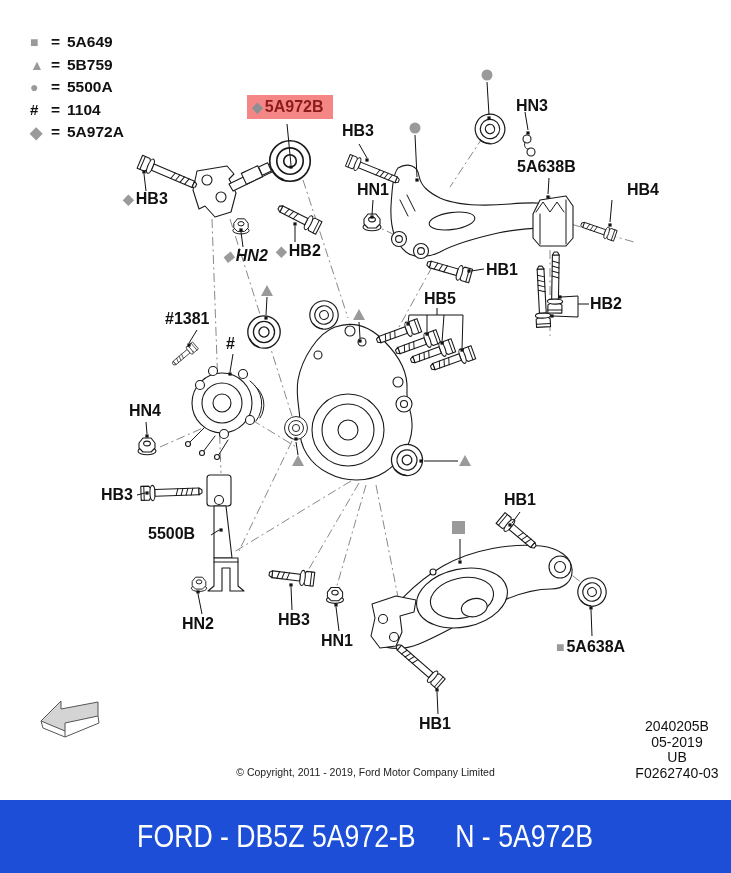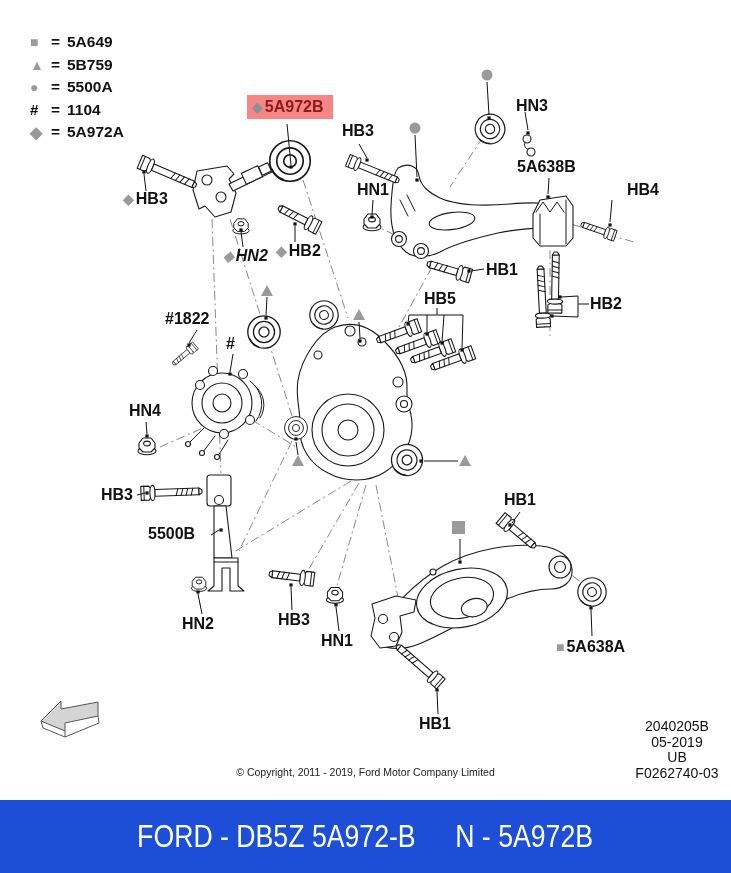--- a/index.html
+++ b/index.html
@@ -398,21 +398,21 @@
   <div class="plabel" style="left:424px;top:290px;">HB5</div>
   <div class="plabel" style="left:123px;top:190px;">
     <span class="pfx">◆</span><span>HB3</span>
   </div>
   <div class="plabel" style="left:223px;top:247px;font-style:italic;">
     <span class="pfx">◆</span><span>HN2</span>
   </div>
   <div class="plabel" style="left:276px;top:242px;">
     <span class="pfx">◆</span><span>HB2</span>
   </div>
-  <div class="plabel" style="left:165px;top:310px;">#1822</div>
+  <div class="plabel" style="left:165px;top:310px;">#1381</div>
   <div class="plabel" style="left:226px;top:335px;">#</div>
   <div class="plabel" style="left:129px;top:402px;">HN4</div>
   <div class="plabel" style="left:101px;top:486px;">HB3</div>
   <div class="plabel" style="left:148px;top:525px;">5500B</div>
   <div class="plabel" style="left:182px;top:615px;">HN2</div>
   <div class="plabel" style="left:278px;top:611px;">HB3</div>
   <div class="plabel" style="left:321px;top:632px;">HN1</div>
   <div class="plabel" style="left:504px;top:491px;">HB1</div>
   <div class="plabel" style="left:419px;top:715px;">HB1</div>
   <div class="plabel" style="left:556px;top:638px;">

